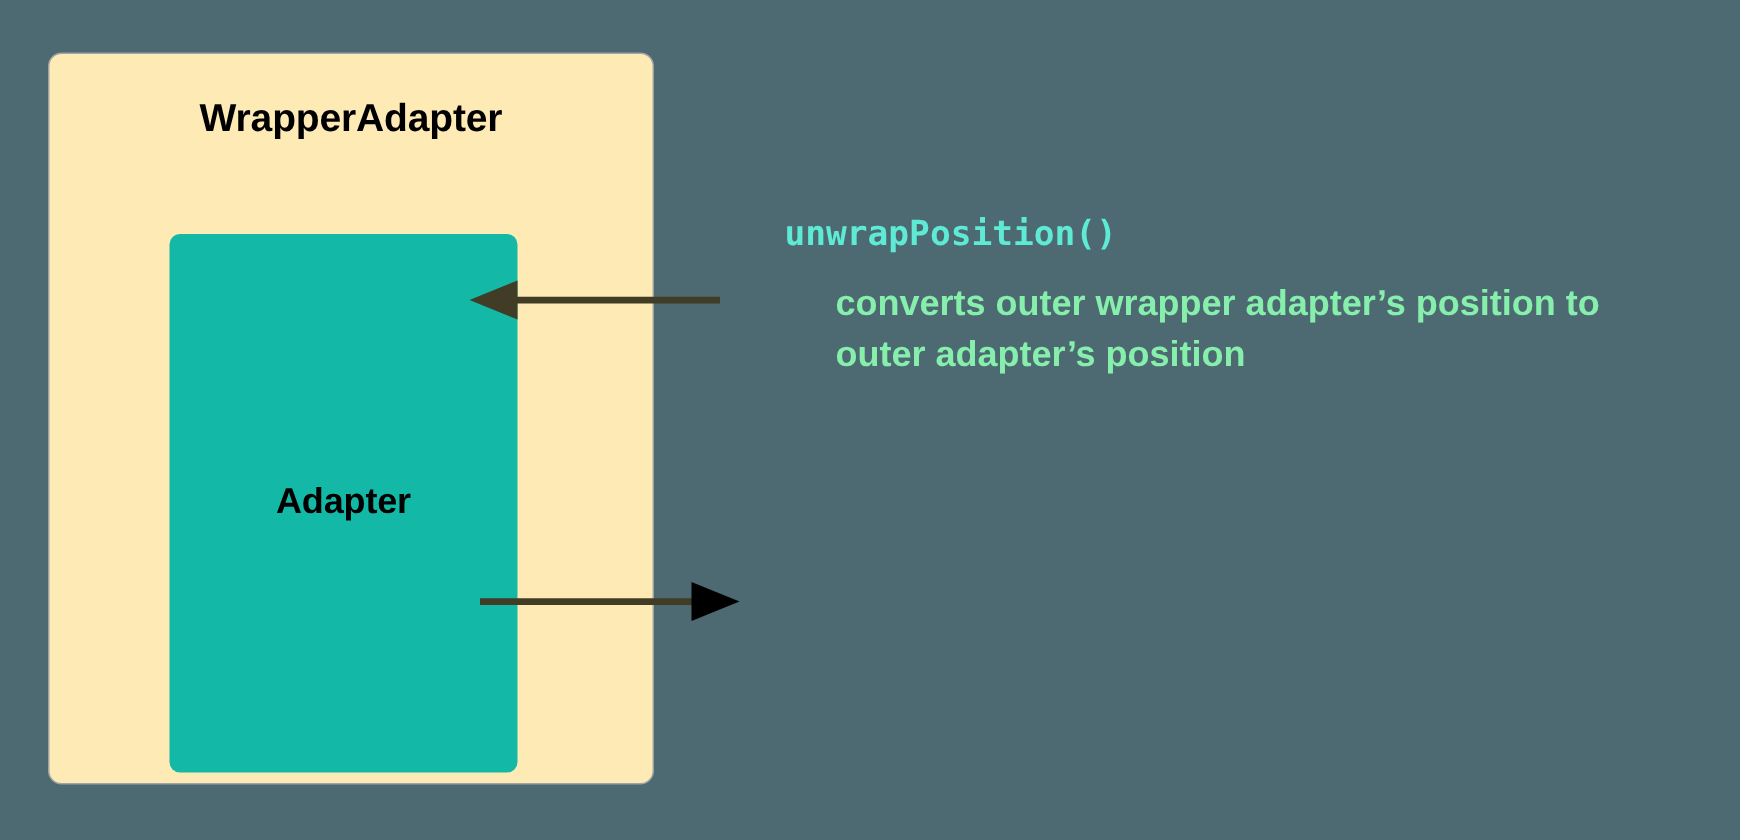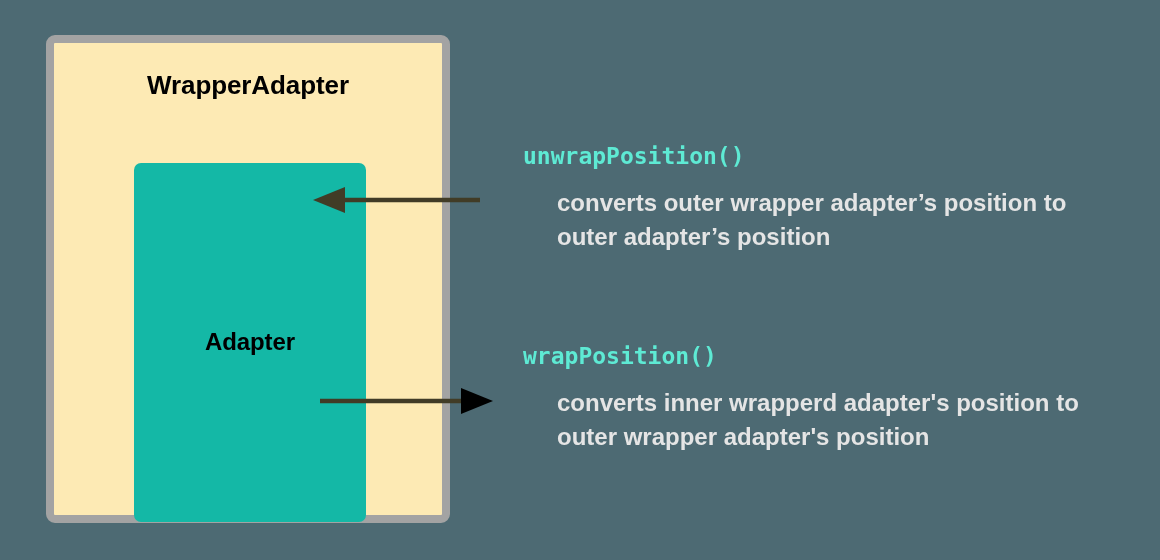--- a/index.html
+++ b/index.html
@@ -15,27 +15,27 @@
   }
   #canvas {
     position: relative;
     width: 1160px;
     height: 560px;
   }
 
   
   .outer-box {
     position: absolute;
-    left: 46px;
+    left: 32px;
     top: 35px;
     width: 404px;
     height: 488px;
     box-sizing: border-box;
     background: #fdeab4;
-    border: 8px solid #a3a3a3;
+    border: 1px solid #a3a3a3;
     border-radius: 9px;
   }
   .outer-title {
     position: absolute;
     left: 0;
     top: 27px;
     width: 100%;
     text-align: center;
     font-size: 26px;
     font-weight: bold;
@@ -92,21 +92,21 @@
     font-weight: bold;
     color: #5eead4;
     white-space: nowrap;
     line-height: 1.1;
   }
   .ann-desc {
     margin-left: 34px;
     margin-top: 17px;
     font-size: 24px;
     font-weight: bold;
-    color: #e5e5e5;
+    color: #86efac;
     line-height: 1.42;
     white-space: nowrap;
   }
   .ann-desc .line { display: block; }
 </style>
 </head>
 <body>
 
 <div id="canvas">
 
@@ -132,21 +132,14 @@
   </svg>
 
   <div class="annotation first">
     <div class="ann-name">unwrapPosition()</div>
     <div class="ann-desc">
       <span class="line">converts outer wrapper adapter’s position to</span>
       <span class="line">outer adapter’s position</span>
     </div>
   </div>
 
-  <div class="annotation second">
-    <div class="ann-name">wrapPosition()</div>
-    <div class="ann-desc">
-      <span class="line">converts inner wrapperd adapter's position to</span>
-      <span class="line">outer wrapper adapter's position</span>
-    </div>
-  </div>
 
 </div>
 
 </body></html>

